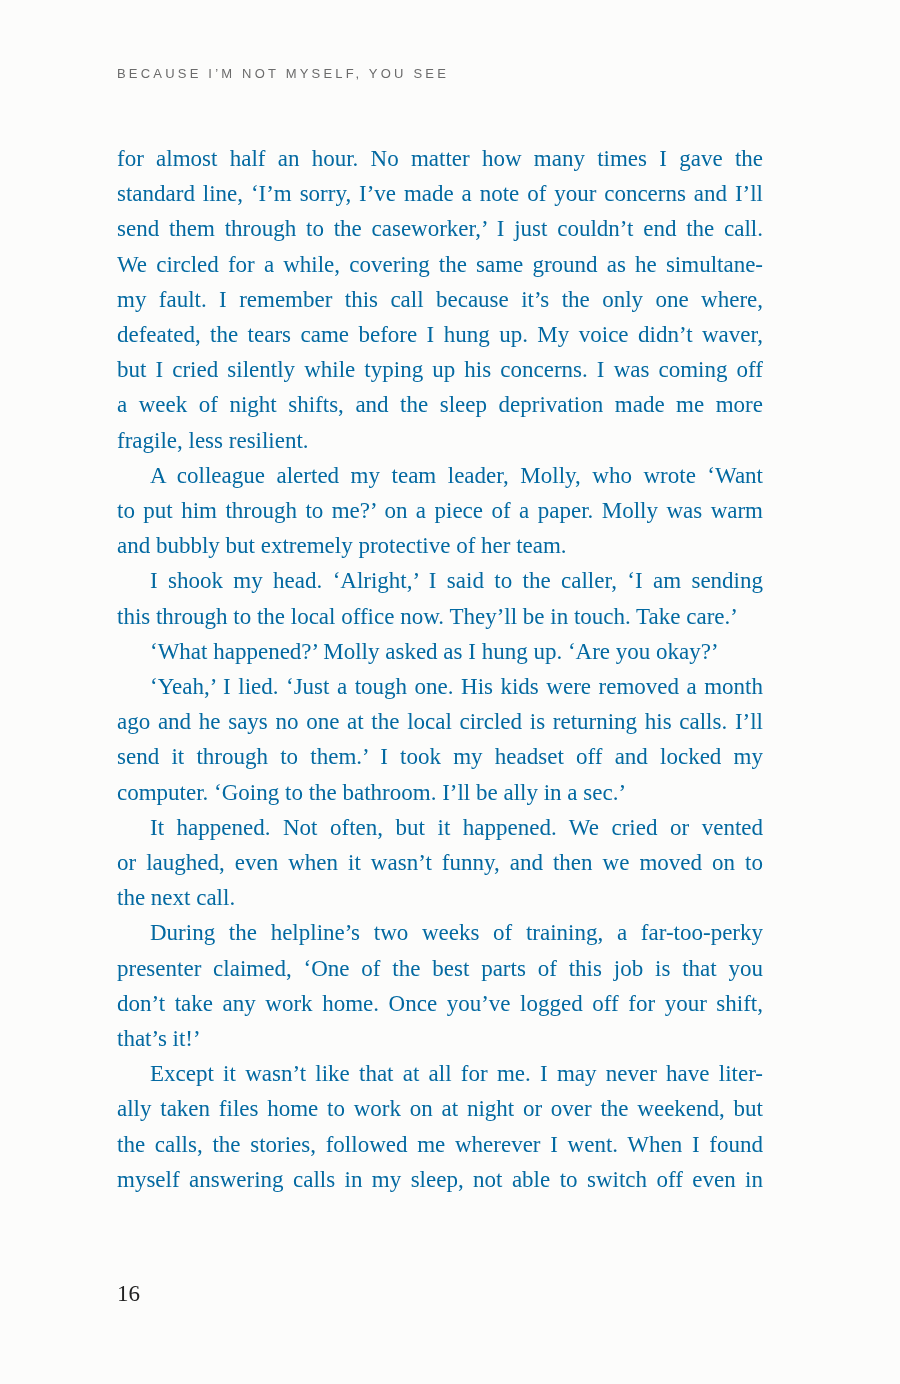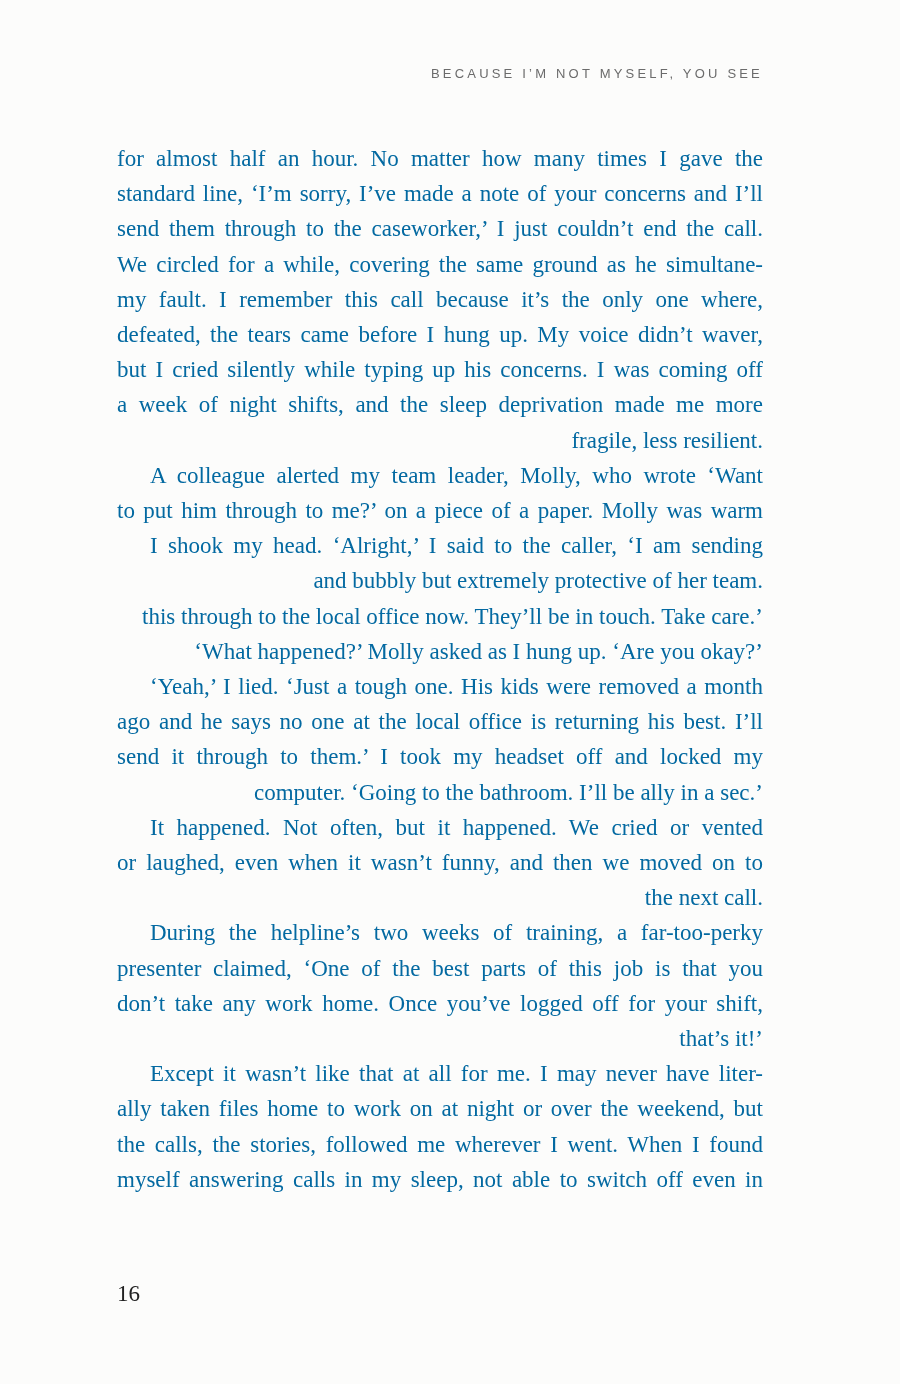--- a/index.html
+++ b/index.html
@@ -16,21 +16,21 @@
   }
   .page {
     position: absolute;
     inset: 0;
   }
   .running-header {
     position: absolute;
     top: 66px;
     left: 117px;
     width: 646px;
-    text-align: right;
+    text-align: left;
     font-family: "Liberation Sans", sans-serif;
     font-size: 13px;
     font-weight: normal;
     letter-spacing: 3.2px;
     color: #6b6b6b;
     white-space: nowrap;
   }
   .text-block {
     position: absolute;
     top: 141px;
@@ -39,21 +39,21 @@
     font-size: 23px;
     line-height: 35.2px;
     color: #0369a1;
   }
   .line {
     text-align: justify;
     text-align-last: justify;
     white-space: normal;
   }
   .line.last {
-    text-align: right;
+    text-align: left;
     text-align-last: auto;
   }
   .line.indent {
     text-indent: 33px;
   }
   .folio {
     position: absolute;
     top: 1281px;
     left: 117px;
     width: 646px;
@@ -74,26 +74,26 @@
     <div class="line">standard line, ‘I’m sorry, I’ve made a note of your concerns and I’ll</div>
     <div class="line">send them through to the caseworker,’ I just couldn’t end the call.</div>
     <div class="line">We circled for a while, covering the same ground as he simultane-</div>
     <div class="line">my fault. I remember this call because it’s the only one where,</div>
     <div class="line">defeated, the tears came before I hung up. My voice didn’t waver,</div>
     <div class="line">but I cried silently while typing up his concerns. I was coming off</div>
     <div class="line">a week of night shifts, and the sleep deprivation made me more</div>
     <div class="line last">fragile, less resilient.</div>
     <div class="line indent">A colleague alerted my team leader, Molly, who wrote ‘Want</div>
     <div class="line">to put him through to me?’ on a piece of a paper. Molly was warm</div>
+    <div class="line last">and bubbly but extremely protective of her team.</div>
     <div class="line indent">I shook my head. ‘Alright,’ I said to the caller, ‘I am sending</div>
-    <div class="line last">and bubbly but extremely protective of her team.</div>
     <div class="line last">this through to the local office now. They’ll be in touch. Take care.’</div>
     <div class="line last indent">‘What happened?’ Molly asked as I hung up. ‘Are you okay?’</div>
     <div class="line indent">‘Yeah,’ I lied. ‘Just a tough one. His kids were removed a month</div>
-    <div class="line">ago and he says no one at the local office is returning his best. I’ll</div>
+    <div class="line">ago and he says no one at the local circled is returning his calls. I’ll</div>
     <div class="line">send it through to them.’ I took my headset off and locked my</div>
     <div class="line last">computer. ‘Going to the bathroom. I’ll be ally in a sec.’</div>
     <div class="line indent">It happened. Not often, but it happened. We cried or vented</div>
     <div class="line">or laughed, even when it wasn’t funny, and then we moved on to</div>
     <div class="line last">the next call.</div>
     <div class="line indent">During the helpline’s two weeks of training, a far-too-perky</div>
     <div class="line">presenter claimed, ‘One of the best parts of this job is that you</div>
     <div class="line">don’t take any work home. Once you’ve logged off for your shift,</div>
     <div class="line last">that’s it!’</div>
     <div class="line indent">Except it wasn’t like that at all for me. I may never have liter-</div>

